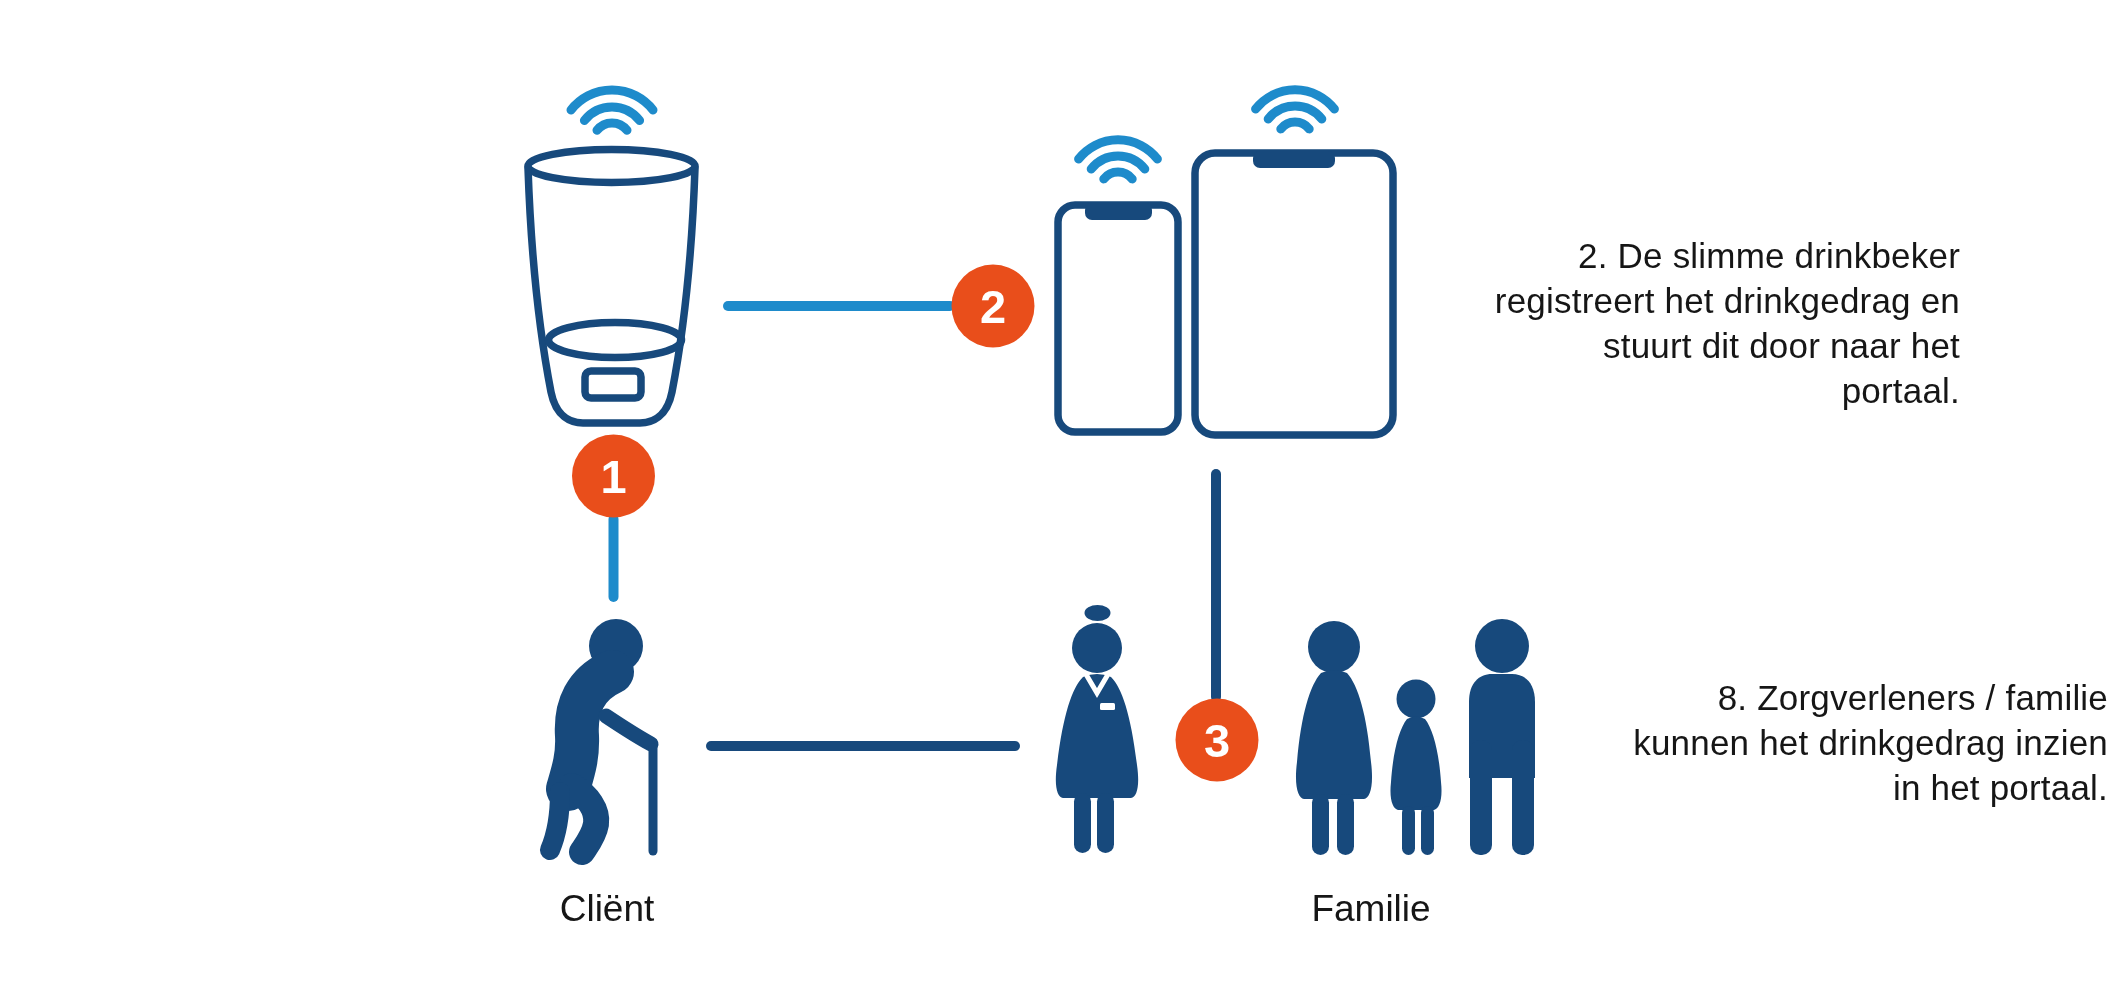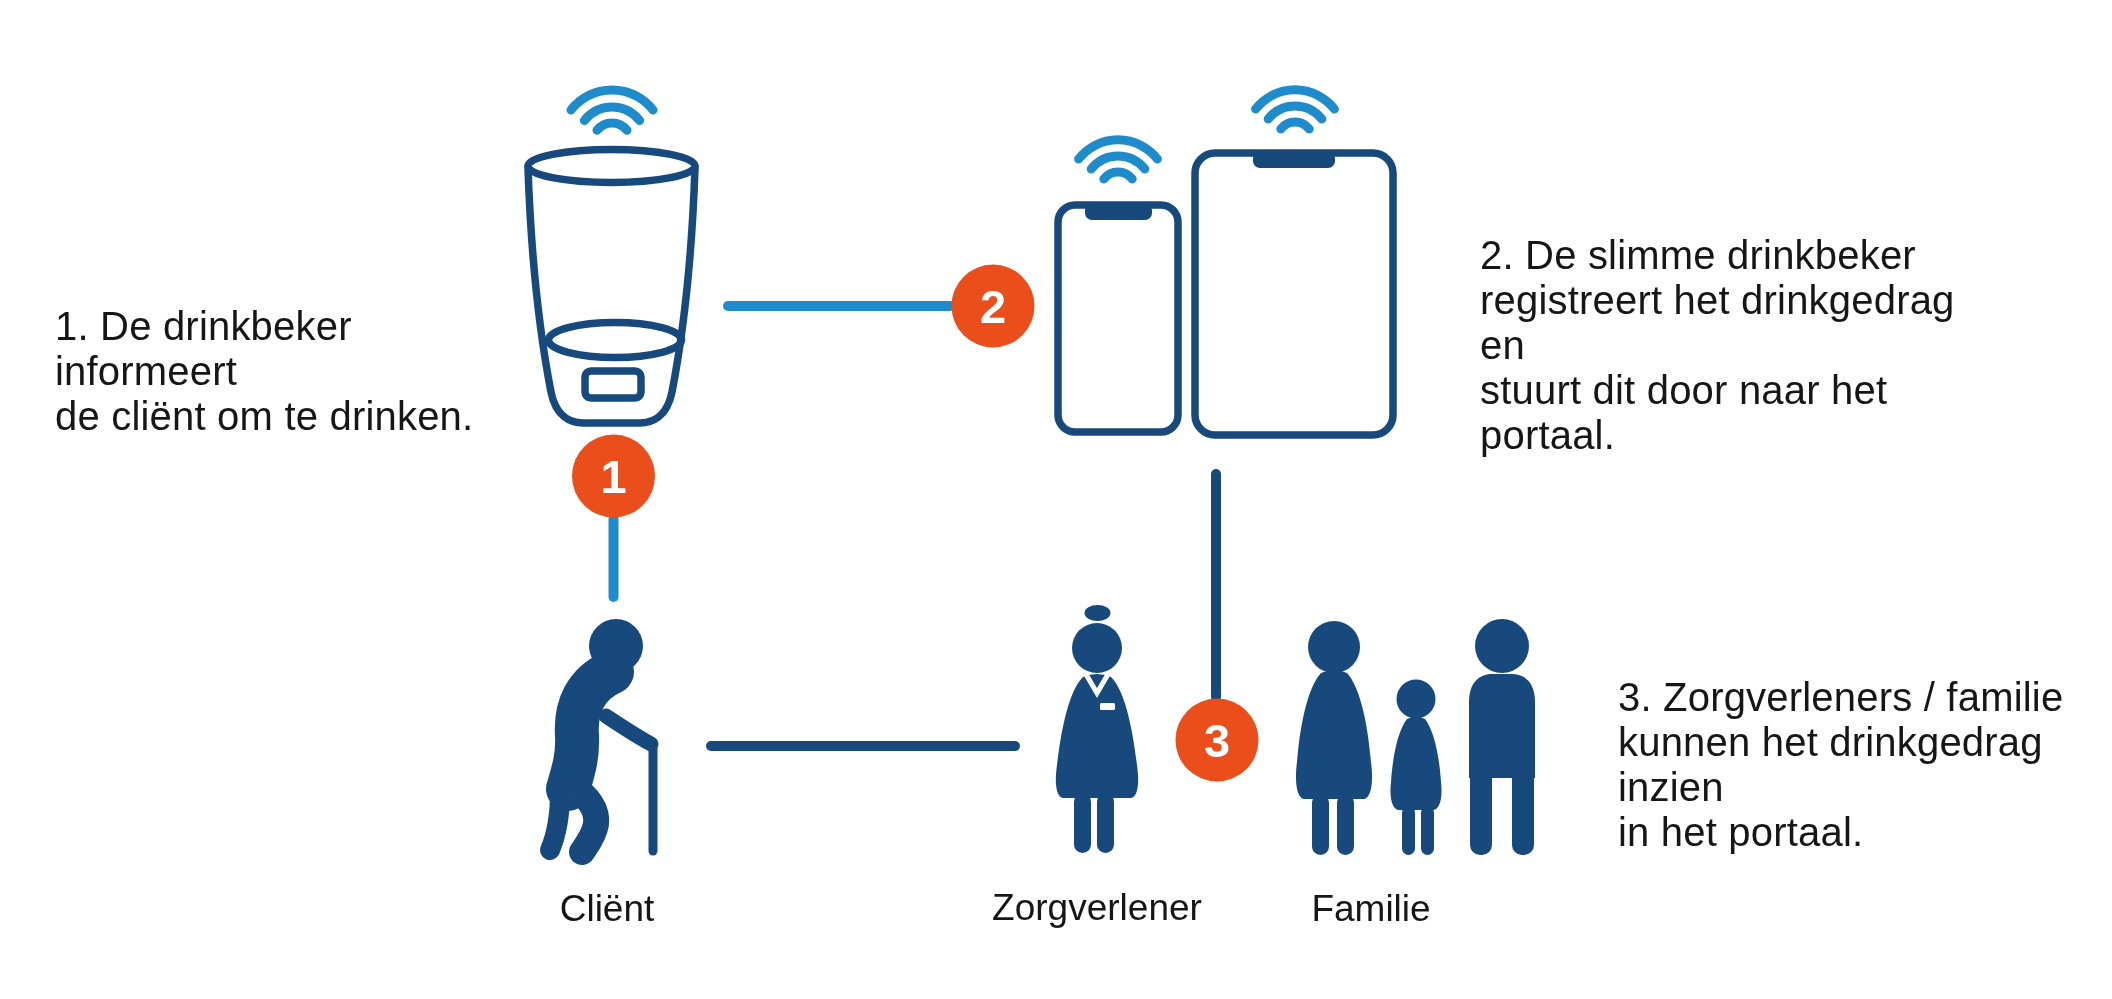--- a/index.html
+++ b/index.html
@@ -14,24 +14,25 @@
     position:relative;
     width:2112px;height:999px;
     background:var(--bg);
     font-family:"Liberation Sans", sans-serif;
     overflow:hidden;
   }
   .canvas svg{position:absolute;left:0;top:0;}
   .step-text{
     position:absolute;
     color:var(--text);
-    font-size:40px;
+    font-size:35px;
     line-height:45px;
     white-space:pre-line;
     letter-spacing:0.2px;
+    text-align:right;
   }
   .step-text.t1{left:55px;top:304px;width:470px;}
   .step-text.t2{left:1480px;top:233px;width:480px;}
   .step-text.t3{left:1618px;top:675px;width:490px;}
   .actor-label{
     position:absolute;
     color:var(--text);
     font-size:37px;
     line-height:45px;
     transform:translateX(-50%);
@@ -156,27 +157,24 @@
     <g>
       <circle class="orange-f" cx="993" cy="306" r="41.5"></circle>
       <text class="badge-num" x="993" y="323">2</text>
     </g>
     <g>
       <circle class="orange-f" cx="1217" cy="740" r="41.5"></circle>
       <text class="badge-num" x="1217" y="757">3</text>
     </g>
   </svg>
 
-  <div class="step-text t1">1. De drinkbeker informeert
-de cliënt om te drinken.</div>
   <div class="step-text t2">2. De slimme drinkbeker
 registreert het drinkgedrag en
 stuurt dit door naar het
 portaal.</div>
-  <div class="step-text t3">3. Zorgverleners / familie
+  <div class="step-text t3">8. Zorgverleners / familie
 kunnen het drinkgedrag inzien
 in het portaal.</div>
 
   <div class="actor-label client">Cliënt</div>
-  <div class="actor-label caregiver">Zorgverlener</div>
   <div class="actor-label family">Familie</div>
 
 </div>
 
 </body></html>

